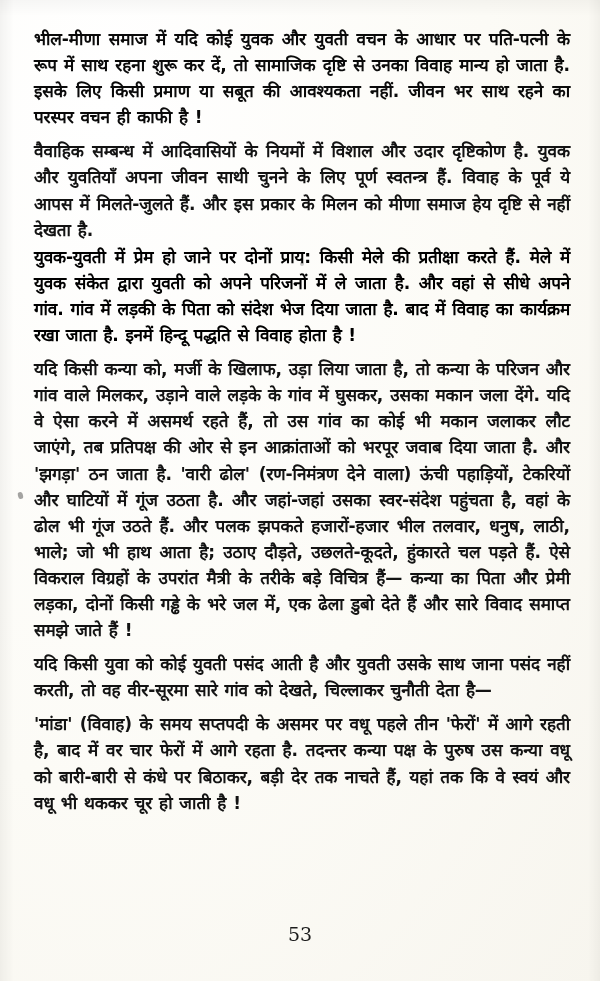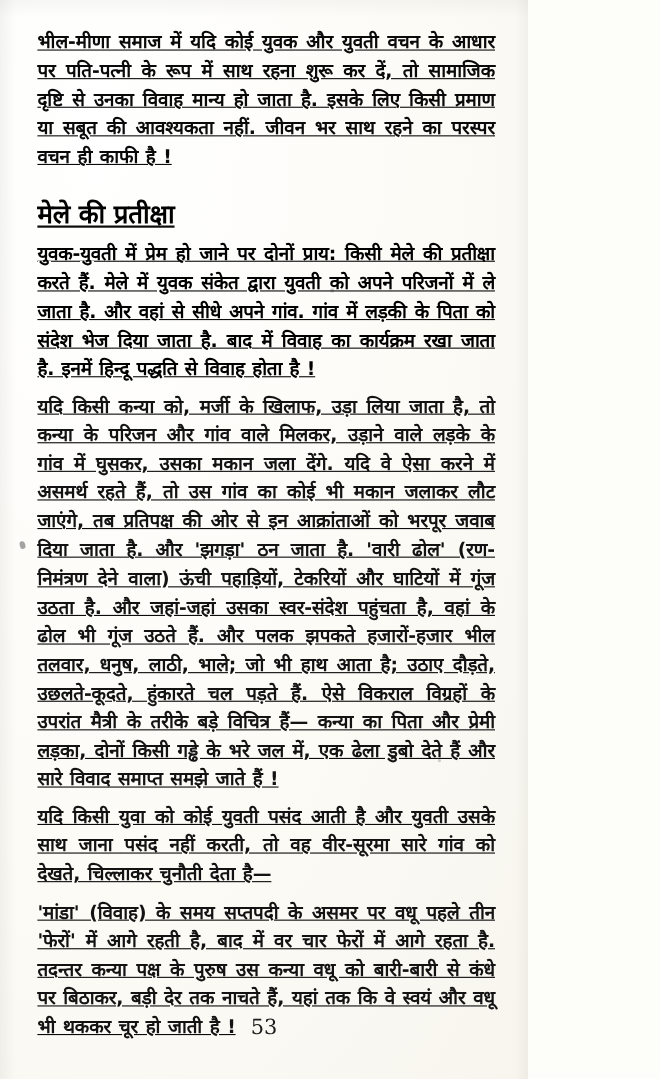--- a/index.html
+++ b/index.html
@@ -12,27 +12,26 @@
     height: 981px;
     background: #fdfdfa;
     font-family: "DejaVu Sans", "Liberation Sans", sans-serif;
     overflow: hidden;
   }
 
   
   .page {
     position: relative;
     box-sizing: border-box;
-    width: 480px;
+    width: 600px;
     height: 981px;
     background:
       radial-gradient(ellipse at 18% 12%, #ffffff 0%, #fcfbf6 55%, #f7f5ee 100%);
     padding: 26px 30px 0 34px;
     color: #0b0b0b;
-    text-decoration: underline;
   }
 
   
   .page::after {
     content: "";
     position: absolute;
     inset: 0;
     pointer-events: none;
     background:
       linear-gradient(to right, rgba(0,0,0,0.045) 0px, rgba(0,0,0,0) 14px),
@@ -156,22 +155,22 @@
   <div class="margin-speck"></div>
   <div class="margin-speck-2"></div>
   <div class="margin-speck-3"></div>
 
   <div class="text-column">
 
     <p class="para para-open">भील-मीणा समाज में यदि कोई युवक और युवती वचन के  आधार पर  पति-पत्नी के रूप में साथ रहना शुरू कर दें, तो सामाजिक दृष्टि से  उनका  विवाह  मान्य हो जाता है. इसके लिए किसी प्रमाण या सबूत की आवश्यकता नहीं.  जीवन भर साथ रहने का परस्पर वचन ही काफी है !</p>
 
     <div class="gap-sm"></div>
 
+    <p class="para para-medium">वैवाहिक सम्बन्ध में आदिवासियों के नियमों में विशाल  और  उदार  दृष्टिकोण है. युवक और युवतियाँ अपना जीवन साथी चुनने के लिए  पूर्ण  स्वतन्त्र हैं.  विवाह के पूर्व ये आपस में मिलते-जुलते हैं. और इस प्रकार के  मिलन को  मीणा  समाज हेय दृष्टि से नहीं देखता है.</p>
 
-    <h2 class="section-heading">मेले की प्रतीक्षा</h2>
 
     <p class="para para-bold">युवक-युवती में प्रेम हो जाने पर दोनों प्राय: किसी मेले की प्रतीक्षा  करते हैं. मेले में युवक संकेत द्वारा युवती को अपने परिजनों में ले जाता है. और   वहां से सीधे अपने गांव. गांव में  लड़की के   पिता को  संदेश भेज  दिया जाता है. बाद में विवाह का कार्यक्रम रखा जाता है. इनमें हिन्दू पद्धति से विवाह होता है !</p>
 
     <div class="gap-sm"></div>
 
     <p class="para para-medium">यदि किसी कन्या को, मर्जी के खिलाफ, उड़ा लिया जाता है,  तो कन्या  के परिजन और गांव वाले मिलकर, उड़ाने वाले लड़के के गांव में घुसकर, उसका मकान   जला देंगे. यदि वे ऐसा करने में असमर्थ रहते हैं, तो उस गांव का कोई भी मकान जलाकर लौट जाएंगे, तब प्रतिपक्ष की ओर से इन आक्रांताओं को  भरपूर जवाब दिया जाता है. और 'झगड़ा' ठन जाता है. 'वारी ढोल'  (रण-निमंत्रण देने वाला) ऊंची पहाड़ियों, टेकरियों और घाटियों में गूंज उठता है. और जहां-जहां  उसका  स्वर-संदेश पहुंचता है, वहां के ढोल भी गूंज उठते हैं.  और पलक झपकते  हजारों-हजार भील तलवार, धनुष, लाठी, भाले; जो भी हाथ आता है; उठाए  दौड़ते,  उछलते-कूदते, हुंकारते चल पड़ते हैं. ऐसे विकराल विग्रहों के उपरांत  मैत्री के तरीके  बड़े  विचित्र हैं— कन्या का पिता और प्रेमी लड़का, दोनों किसी गड्ढे  के भरे जल में,  एक ढेला डुबो देते हैं और सारे विवाद समाप्त समझे जाते हैं !</p>
 
     <div class="gap-sm"></div>
 
     <p class="para para-medium">यदि किसी युवा को कोई युवती पसंद आती है और युवती उसके  साथ  जाना पसंद नहीं करती, तो वह वीर-सूरमा सारे गांव को देखते,  चिल्लाकर चुनौती  देता है—</p>

